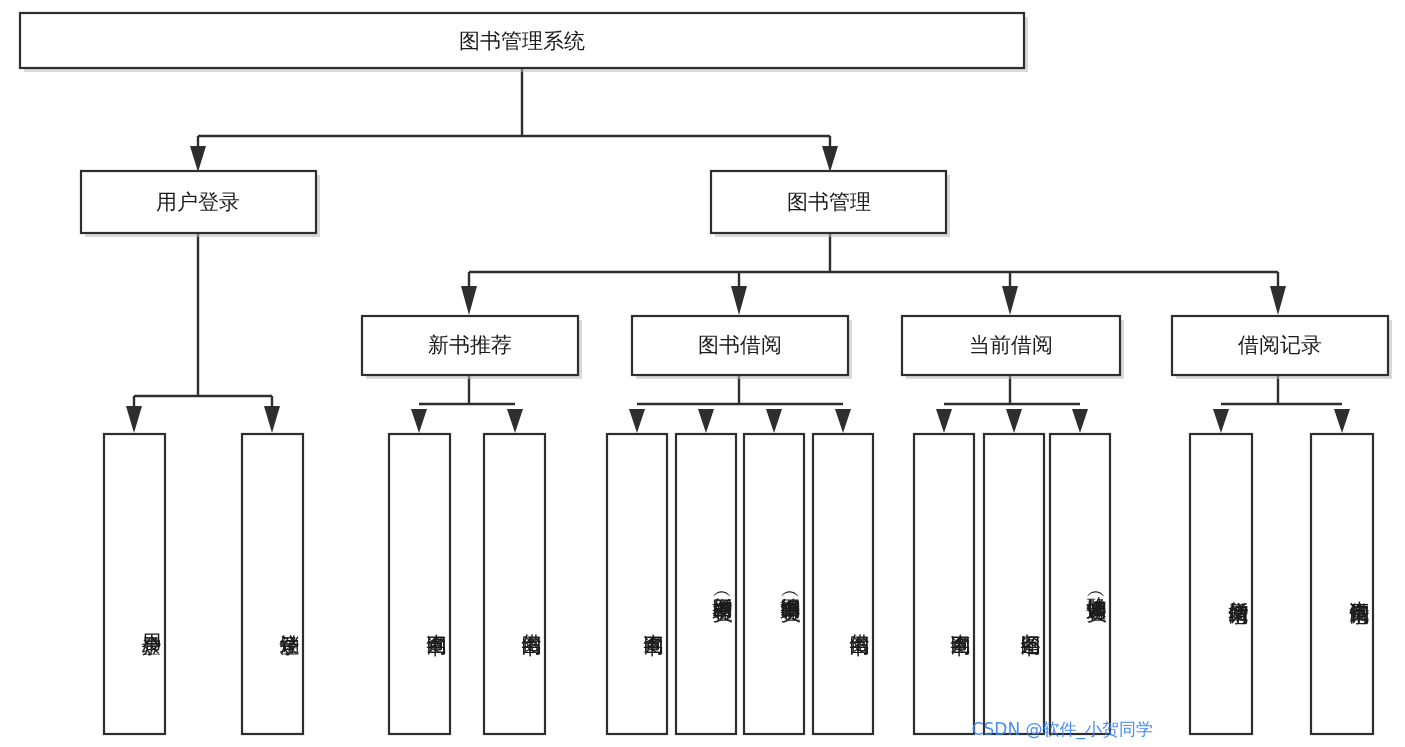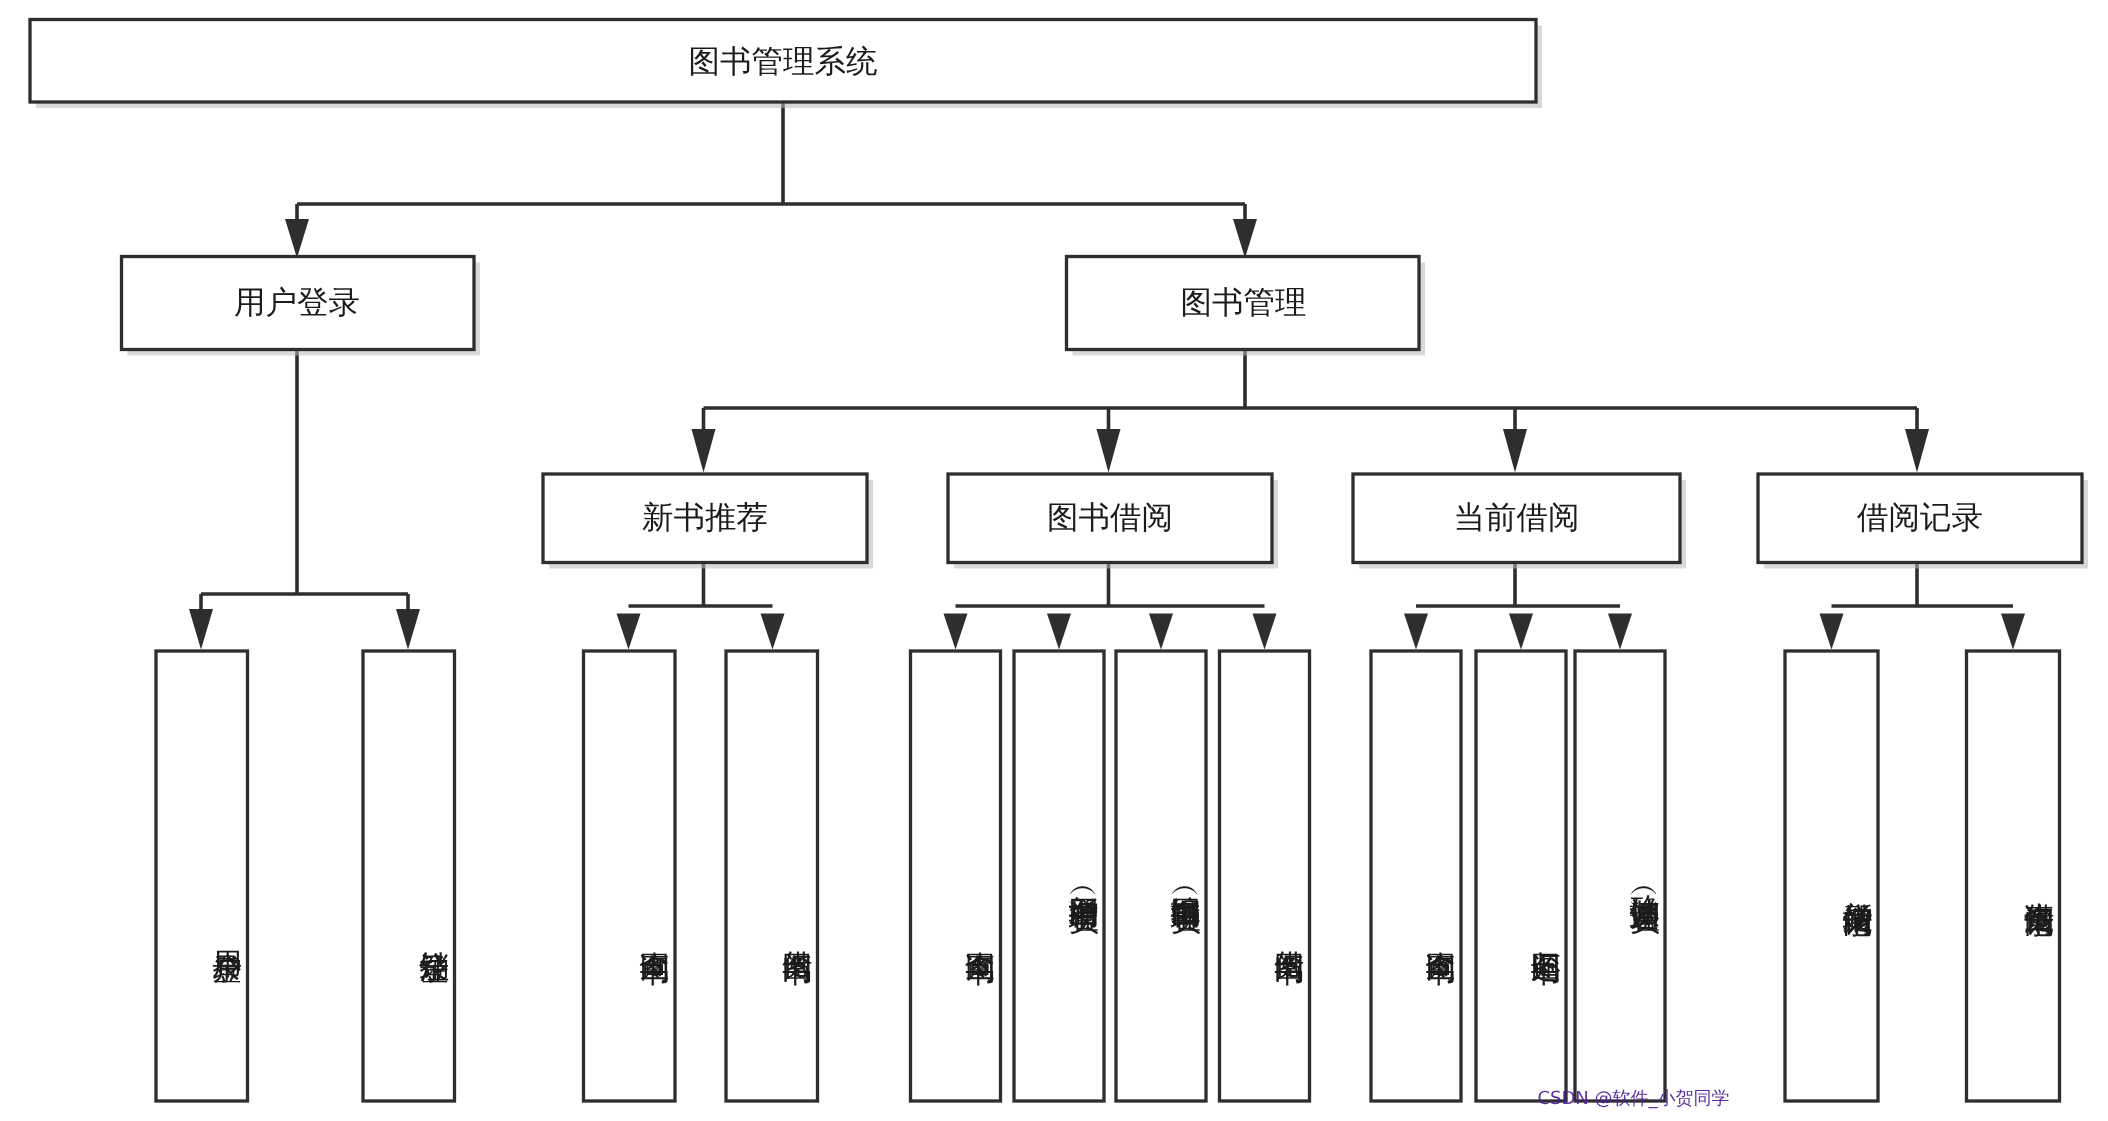--- a/index.html
+++ b/index.html
@@ -65,22 +65,22 @@
     text-align: center;
     letter-spacing: 1px;
     white-space: nowrap;
     pointer-events: none;
   }
   .watermark {
     position: absolute;
     right: 10px;
     bottom: 6px;
     font-family: "DejaVu Sans", "Liberation Sans", sans-serif;
-    font-size: 12px;
-    color: #4c1d95;
+    font-size: 17px;
+    color: #3b82f6;
     opacity: 0.92;
     white-space: nowrap;
   }
 </style>
 </head>
 <body>
 
 <div id="diagram-root">
 
   <svg id="flow-svg" viewBox="0 0 1405 747">

